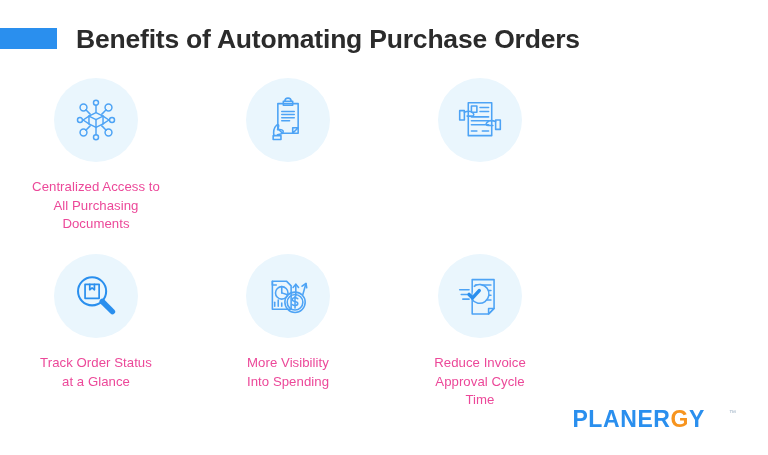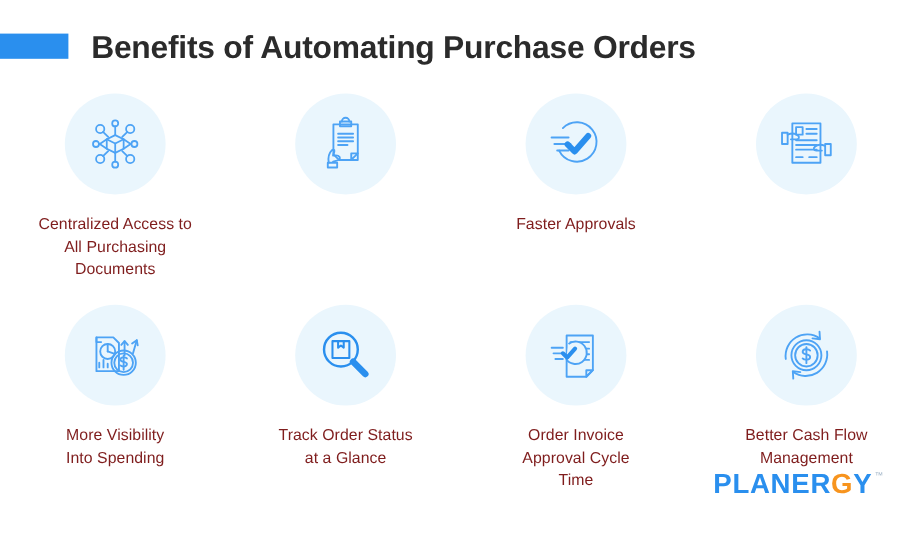--- a/index.html
+++ b/index.html
@@ -84,35 +84,36 @@
   }
   .icon-circle svg {
     display: block;
     width: 50px;
     height: 50px;
   }
 
   .cell-label {
     margin-top: 16px;
     font-size: 13.2px;
-    color: #7f1d1d;
+    color: #ec4899;
     text-align: center;
     line-height: 1.42;
     letter-spacing: 0.05px;
     white-space: pre-line;
     max-width: 180px;
   }
 
   
   .logo {
     position: absolute;
     right: 32px;
-    bottom: 40px;
+    bottom: 24px;
     display: flex;
     align-items: flex-start;
+    gap: 22px;
   }
   .logo-word {
     font-size: 23px;
     font-weight: bold;
     letter-spacing: 0.6px;
     color: #2a8fee;
     line-height: 1;
   }
   .logo-word .g-accent { color: #f7941e; }
   .logo-tm {
@@ -182,34 +183,20 @@
               <line x1="24" y1="25" x2="40" y2="25"></line>
               <line x1="24" y1="29" x2="40" y2="29"></line>
               <line x1="24" y1="33" x2="34" y2="33"></line>
               <path d="M13 52 h10 v5 H13 Z"></path>
               <path d="M14 52 c-1 -6 0 -10 3 -13 c1.5 -1.6 3.5 -1 3 1 l-1.4 4.4 c3 -0.6 6 -0.2 7 1.4 c1 1.8 -0.6 3.4 -3 4 l-4 1"></path>
             </g>
           </svg>
         </div>
       </div>
 
-      <div class="cell">
-        <div class="icon-circle">
-          <svg viewBox="0 0 64 64" fill="none">
-            <path d="M18 15 a21 21 0 1 1 -4 24" stroke="#4da3f5" stroke-width="2" stroke-linecap="round" fill="none"></path>
-            <g stroke="#4da3f5" stroke-width="2.2" stroke-linecap="round">
-              <line x1="6" y1="25" x2="24" y2="25"></line>
-              <line x1="9" y1="32" x2="26" y2="32"></line>
-              <line x1="12" y1="39" x2="24" y2="39"></line>
-            </g>
-            <path d="M23 32.5 L30.5 40 L45 23.5" stroke="#2a8fee" stroke-width="6.4" stroke-linecap="round" stroke-linejoin="round" fill="none"></path>
-          </svg>
-        </div>
-        <div class="cell-label">Faster Approvals</div>
-      </div>
 
       <div class="cell">
         <div class="icon-circle">
           <svg viewBox="0 0 64 64" fill="none">
             <g stroke="#4da3f5" stroke-width="2" stroke-linecap="round" stroke-linejoin="round">
               <rect x="17" y="10" width="30" height="42"></rect>
               <rect x="21" y="14" width="7" height="8"></rect>
               <line x1="32" y1="16" x2="43" y2="16"></line>
               <line x1="32" y1="21" x2="43" y2="21"></line>
               <line x1="21" y1="28" x2="43" y2="28"></line>
@@ -222,20 +209,35 @@
               <path d="M58 32 h-6 v12 h6 Z"></path>
               <path d="M52 34 c-5 -2 -9 -1 -11 1 c-2 1.8 -1 4 1.5 4 h6"></path>
             </g>
           </svg>
         </div>
       </div>
 
     </div>
 
     <div class="row row-2">
+
+      <div class="cell">
+        <div class="icon-circle">
+          <svg viewBox="0 0 64 64" fill="none">
+            <circle cx="27" cy="26" r="18" stroke="#2a8fee" stroke-width="2.6" fill="none"></circle>
+            <g stroke="#2a8fee" stroke-width="2.2" stroke-linecap="round" stroke-linejoin="round" fill="none">
+              <rect x="18" y="17" width="18" height="18"></rect>
+              <path d="M24 17 v7 l3 -2.4 l3 2.4 v-7"></path>
+            </g>
+            <path d="M40 39 L53 52" stroke="#2a8fee" stroke-width="7" stroke-linecap="round"></path>
+          </svg>
+        </div>
+        <div class="cell-label">Track Order Status
+at a Glance</div>
+      </div>
 
       <div class="cell">
         <div class="icon-circle">
           <svg viewBox="0 0 64 64" fill="none">
             <g stroke="#4da3f5" stroke-width="2" stroke-linecap="round" stroke-linejoin="round">
               <path d="M12 13 h18 l6 6 v30 H12 Z"></path>
               <path d="M12 13 l0 5 h5"></path>
               <circle cx="24" cy="28" r="8"></circle>
               <path d="M24 28 L24 20"></path>
               <path d="M24 28 L31.5 30.5"></path>
@@ -253,75 +255,42 @@
             </g>
           </svg>
         </div>
         <div class="cell-label">More Visibility
 Into Spending</div>
       </div>
 
       <div class="cell">
         <div class="icon-circle">
           <svg viewBox="0 0 64 64" fill="none">
-            <circle cx="27" cy="26" r="18" stroke="#2a8fee" stroke-width="2.6" fill="none"></circle>
-            <g stroke="#2a8fee" stroke-width="2.2" stroke-linecap="round" stroke-linejoin="round" fill="none">
-              <rect x="18" y="17" width="18" height="18"></rect>
-              <path d="M24 17 v7 l3 -2.4 l3 2.4 v-7"></path>
-            </g>
-            <path d="M40 39 L53 52" stroke="#2a8fee" stroke-width="7" stroke-linecap="round"></path>
-          </svg>
-        </div>
-        <div class="cell-label">Track Order Status
-at a Glance</div>
-      </div>
-
-      <div class="cell">
-        <div class="icon-circle">
-          <svg viewBox="0 0 64 64" fill="none">
             <g stroke="#4da3f5" stroke-width="2" stroke-linecap="round" stroke-linejoin="round">
               <path d="M22 11 H50 V48 L43 55 H22 Z"></path>
               <path d="M50 48 L43 48 L43 55 Z"></path>
               <line x1="26" y1="18" x2="46" y2="18"></line>
               <line x1="36" y1="25" x2="46" y2="25"></line>
               <line x1="36" y1="31" x2="46" y2="31"></line>
               <line x1="36" y1="37" x2="46" y2="37"></line>
             </g>
             <path d="M24 20 a12 12 0 1 1 -2.5 16" stroke="#4da3f5" stroke-width="2" fill="#eaf6fd"></path>
             <g stroke="#4da3f5" stroke-width="2" stroke-linecap="round">
               <line x1="6" y1="24" x2="18" y2="24"></line>
               <line x1="8" y1="30" x2="19" y2="30"></line>
               <line x1="10" y1="36" x2="18" y2="36"></line>
             </g>
             <path d="M18 30 L22.5 34.5 L31 25" stroke="#2a8fee" stroke-width="4.4" stroke-linecap="round" stroke-linejoin="round" fill="none"></path>
           </svg>
         </div>
-        <div class="cell-label">Order Invoice
+        <div class="cell-label">Reduce Invoice
 Approval Cycle
 Time</div>
       </div>
 
-      <div class="cell">
-        <div class="icon-circle">
-          <svg viewBox="0 0 64 64" fill="none">
-            <g stroke="#4da3f5" stroke-width="2" stroke-linecap="round" stroke-linejoin="round" fill="none">
-              <path d="M10 36 a23 23 0 0 1 36 -22"></path>
-              <path d="M46 7 L46.5 15 L38.5 14"></path>
-              <path d="M54 28 a23 23 0 0 1 -36 22"></path>
-              <path d="M18 57 L17.5 49 L25.5 50"></path>
-              <circle cx="32" cy="32" r="16"></circle>
-              <circle cx="32" cy="32" r="12"></circle>
-              <path d="M36 27 c-1.6 -1.8 -8 -2.2 -8 1.6 c0 3.4 8 1.6 8 5.2 c0 3.8 -6.4 3.4 -8 1.6"></path>
-              <line x1="32" y1="23.5" x2="32" y2="40.5"></line>
-            </g>
-          </svg>
-        </div>
-        <div class="cell-label">Better Cash Flow
-Management</div>
-      </div>
 
     </div>
   </div>
 
   <div class="logo">
     <div class="logo-word"><span>PLANER</span><span class="g-accent">G</span><span>Y</span></div>
     <div class="logo-tm">™</div>
   </div>
 
 </div>

